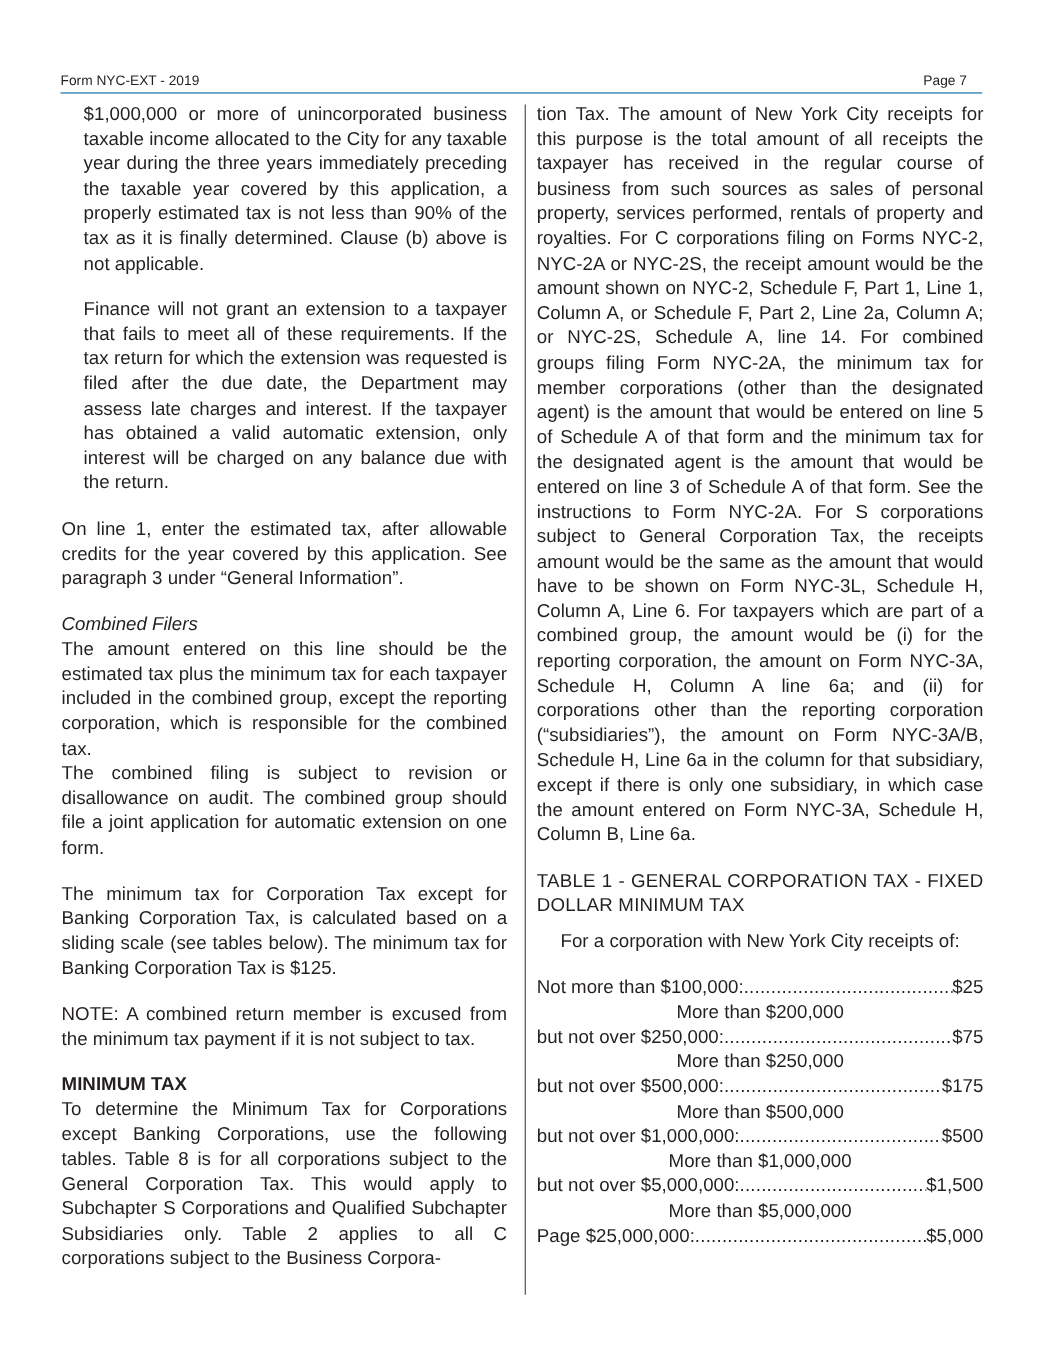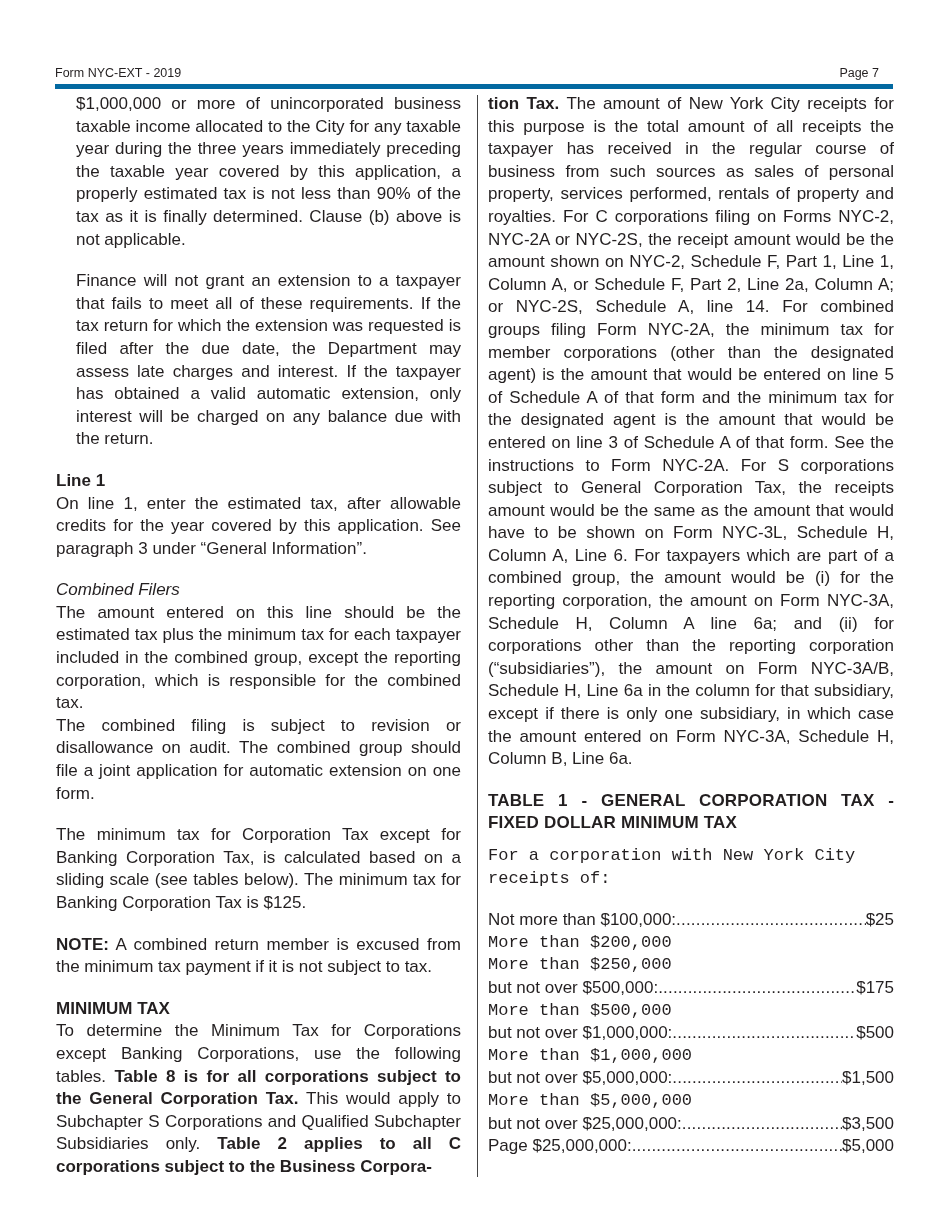--- a/index.html
+++ b/index.html
@@ -2,68 +2,67 @@
 <html><head>
 <meta charset="utf-8">
 <style>
   html, body { margin: 0; padding: 0; background: #ffffff; }
   body {
     width: 950px; height: 1230px; position: relative; overflow: hidden;
     font-family: "Liberation Sans", sans-serif; color: #231f20;
   }
   .header {
     position: absolute; left: 55px; top: 64px; width: 838px; height: 20px;
-    border-bottom: 5px solid #0369a1;
+    border-bottom: 1px solid #0369a1;
     font-size: 12.5px; line-height: 18px;
   }
   .header .left { position: absolute; left: 0; top: 0; }
   .header .right { position: absolute; right: 14px; top: 0; }
   .divider {
     position: absolute; left: 477px; top: 95px; width: 1px; height: 1082px; background: #444;
   }
   .col {
     position: absolute; top: 93px;
     font-size: 17px; line-height: 22.6px; text-align: justify;
   }
   .col p { margin: 0; }
   .col-left { left: 56px; width: 405px; }
   .col-right { left: 488px; width: 406px; }
   .indent { padding-left: 20px; }
   .gap { height: 19px; }
   .gap-sm { height: 10px; }
   .h { font-weight: bold; }
   .it { font-style: italic; }
-  b { font-weight: bold; }
-  .table-title { font-weight: bold; letter-spacing: 0.2px; }
+  b { font-weight: normal; }
+  .table-title { font-weight: normal; letter-spacing: 0.2px; }
   .lead-row { display: flex; white-space: nowrap; text-align: left; }
   .lead-row .lbl { flex: 0 0 auto; }
   .lead-row .dots { flex: 1 1 auto; overflow: hidden; white-space: nowrap; }
   .lead-row .dots::before {
     content: "................................................................................................................................................";
     letter-spacing: 0.2px;
   }
   .lead-row .val { flex: 0 0 auto; }
-  .plain-row { text-align: left; font-family: Liberation Mono, monospace; }
+  .plain-row { text-align: center; }
 </style>
 </head>
 <body>
 
 <div class="header">
   <span class="left">Form NYC-EXT  -  2019</span>
   <span class="right">Page 7</span>
 </div>
 
 <div class="divider"></div>
 
 <div class="col col-left">
   <p class="indent">$1,000,000 or more of unincorporated business taxable income allocated to the City for any taxable year during the three years immediately preceding the taxable year covered by this application, a properly estimated tax is not less than 90% of the tax as it is finally determined. Clause (b) above is not applicable.</p>
   <div class="gap"></div>
   <p class="indent">Finance will not grant an extension to a taxpayer that fails to meet all of these requirements.  If the tax return for which the extension was requested is filed after the due date, the Department may assess late charges and interest.  If the taxpayer has obtained a valid automatic extension, only interest will be charged on any balance due with the return.</p>
   <div class="gap"></div>
-  <p class="h">Line 1</p>
   <p>On line 1, enter the estimated tax, after allowable credits for the year covered by this application. See paragraph 3 under “General Information”.</p>
   <div class="gap"></div>
   <p class="it">Combined Filers</p>
   <p>The amount entered on this line should be the estimated tax plus the minimum tax for each taxpayer included in the combined group, except the reporting corporation, which is responsible for the combined tax.</p>
   <p>The combined filing is subject to revision or disallowance on audit.  The combined group should file a joint application for automatic extension on one form.</p>
   <div class="gap"></div>
   <p>The minimum tax for Corporation Tax except for Banking Corporation Tax, is calculated based on a sliding scale (see tables below). The minimum tax for Banking Corporation Tax is $125.</p>
   <div class="gap"></div>
   <p><b>NOTE:</b><span> A combined return member is excused from the minimum tax payment if it is not subject to tax.</span></p>
   <div class="gap"></div>
@@ -78,43 +77,43 @@
   <div class="gap-sm"></div>
   <p class="plain-row">For a corporation with New York City receipts of:</p>
   <div class="gap"></div>
   <div>
     <div class="lead-row">
         <span class="lbl">Not more than $100,000:</span>
         <span class="dots"></span>
         <span class="val">$25</span>
       </div>
     <div class="plain-row">More than $200,000</div>
+    <div class="lead-row">
+        <span class="lbl">but not over $250,000:</span>
+        <span class="dots"></span>
+        <span class="val">$75</span>
+      </div>
     <div class="plain-row">More than $250,000</div>
     <div class="lead-row">
         <span class="lbl">but not over $500,000:</span>
         <span class="dots"></span>
         <span class="val">$175</span>
       </div>
     <div class="plain-row">More than $500,000</div>
     <div class="lead-row">
         <span class="lbl">but not over $1,000,000:</span>
         <span class="dots"></span>
         <span class="val">$500</span>
       </div>
     <div class="plain-row">More than $1,000,000</div>
     <div class="lead-row">
         <span class="lbl">but not over $5,000,000:</span>
         <span class="dots"></span>
         <span class="val">$1,500</span>
       </div>
     <div class="plain-row">More than $5,000,000</div>
     <div class="lead-row">
-        <span class="lbl">but not over $25,000,000:</span>
-        <span class="dots"></span>
-        <span class="val">$3,500</span>
-      </div>
-    <div class="lead-row">
         <span class="lbl">Page $25,000,000: </span>
         <span class="dots"></span>
         <span class="val">$5,000</span>
       </div>
   </div>
 </div>
 
 </body></html>

